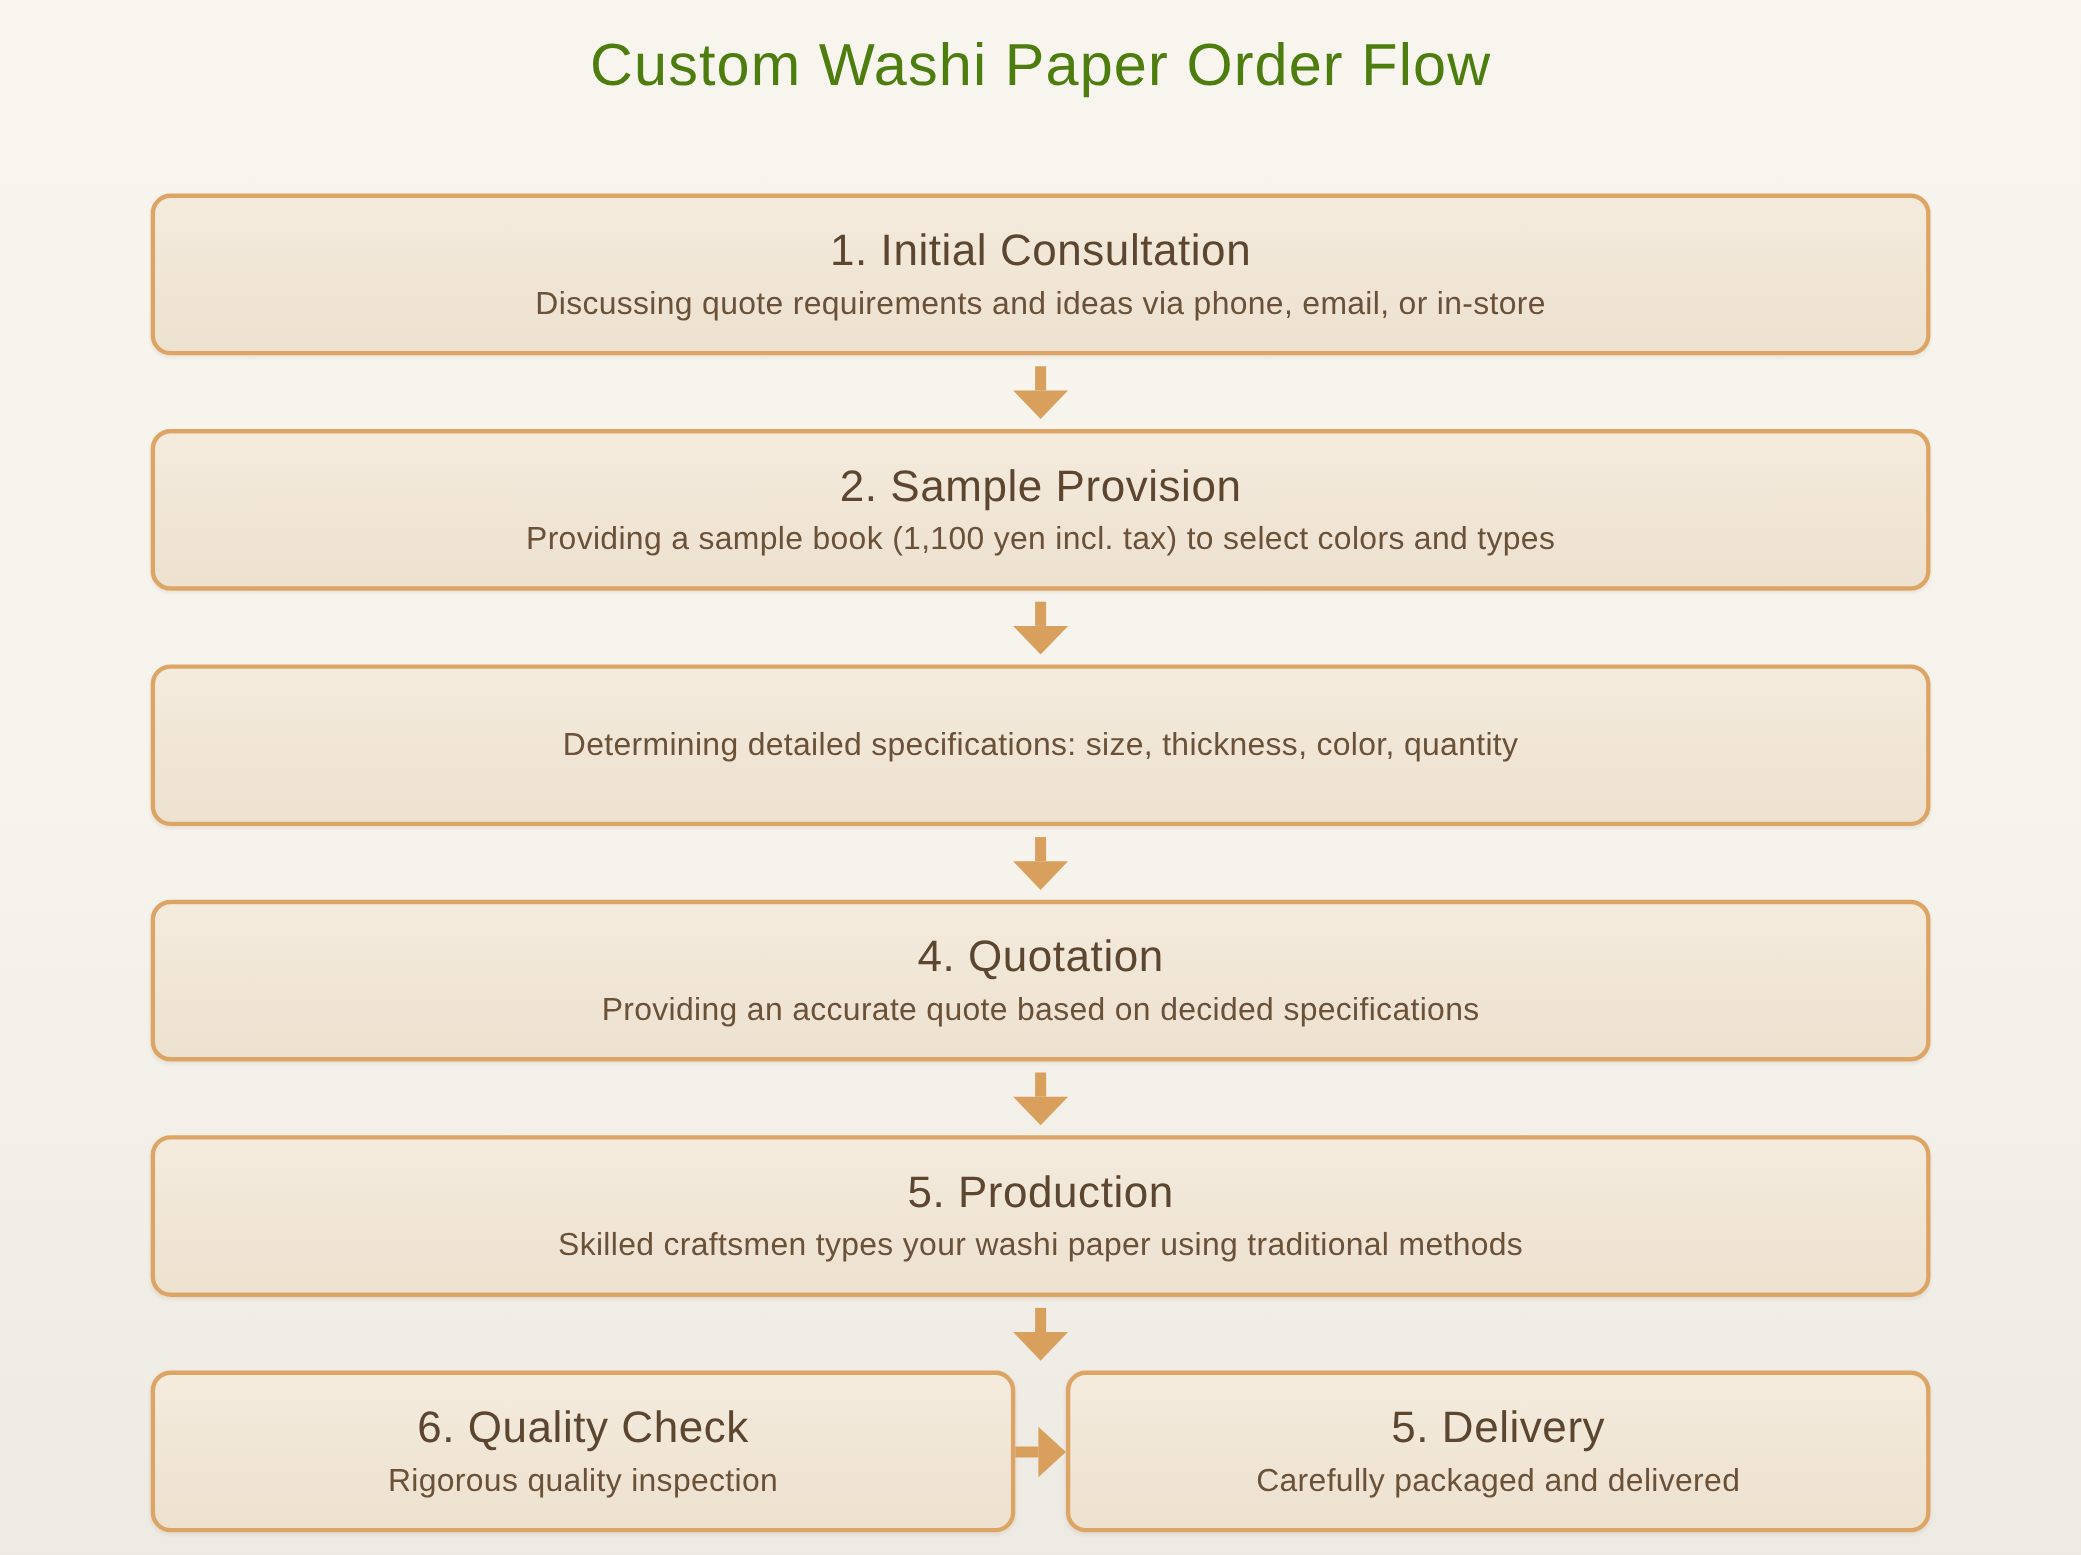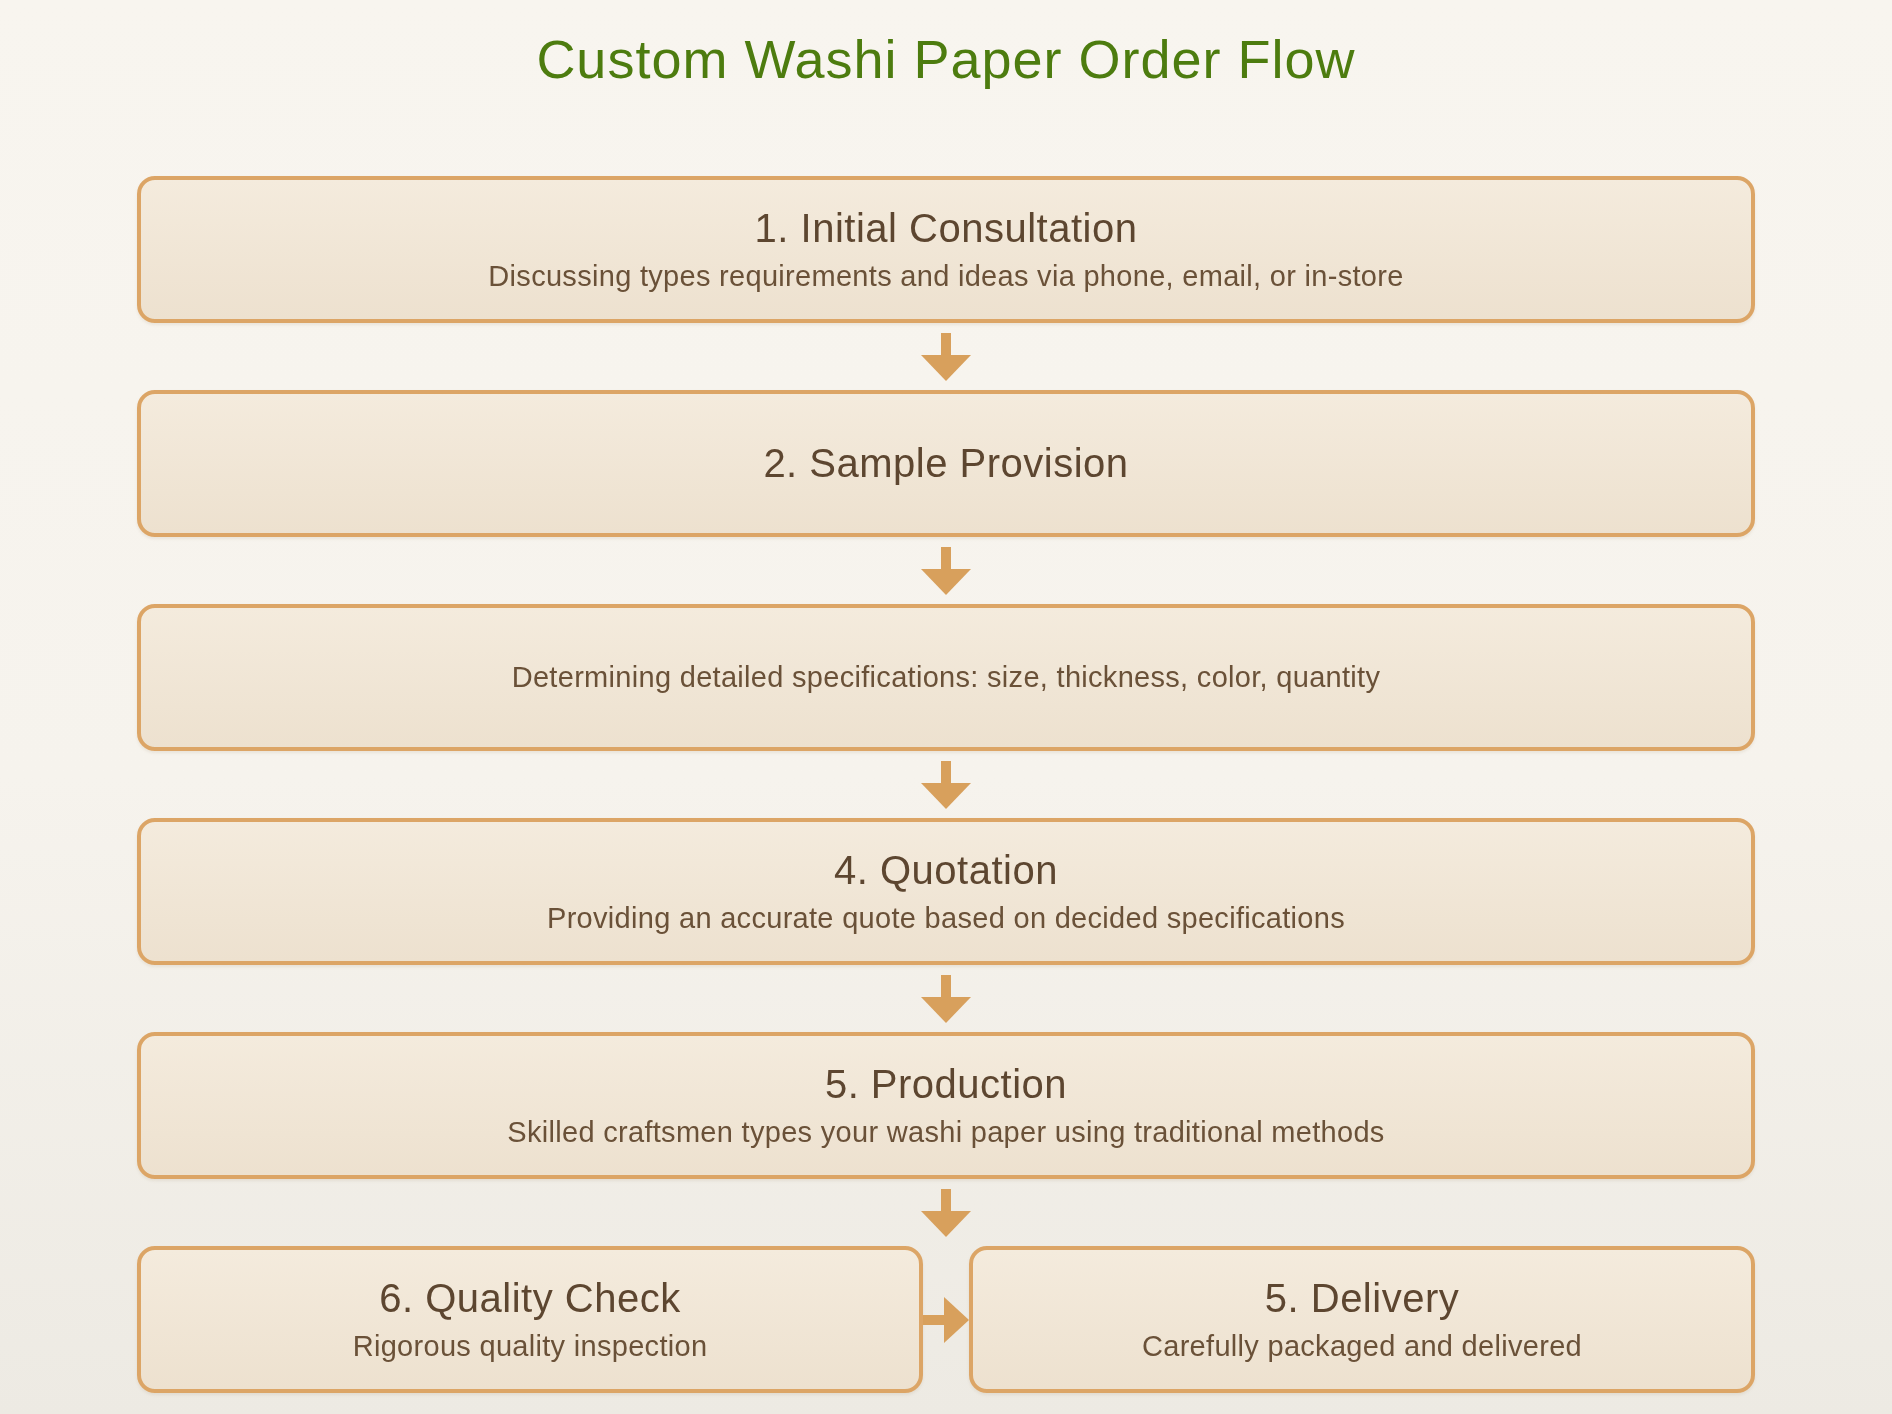--- a/index.html
+++ b/index.html
@@ -93,30 +93,31 @@
 </style>
 </head>
 <body>
 
 <h1 class="page-title">Custom Washi Paper Order Flow</h1>
 
 <main class="flow">
 
   <section class="step">
     <div class="step-title">1. Initial Consultation</div>
-    <div class="step-desc">Discussing types requirements and ideas via phone, email, or in-store</div>
+    <div class="step-desc">Discussing quote requirements and ideas via phone, email, or in-store</div>
   </section>
 
   <div class="arrow-down">
     <span class="stem"></span>
     <span class="head"></span>
   </div>
 
   <section class="step">
     <div class="step-title">2. Sample Provision</div>
+    <div class="step-desc">Providing a sample book (1,100 yen incl. tax) to select colors and types</div>
   </section>
 
   <div class="arrow-down">
     <span class="stem"></span>
     <span class="head"></span>
   </div>
 
   <section class="step">
     <div class="step-desc">Determining detailed specifications: size, thickness, color, quantity</div>
   </section>

